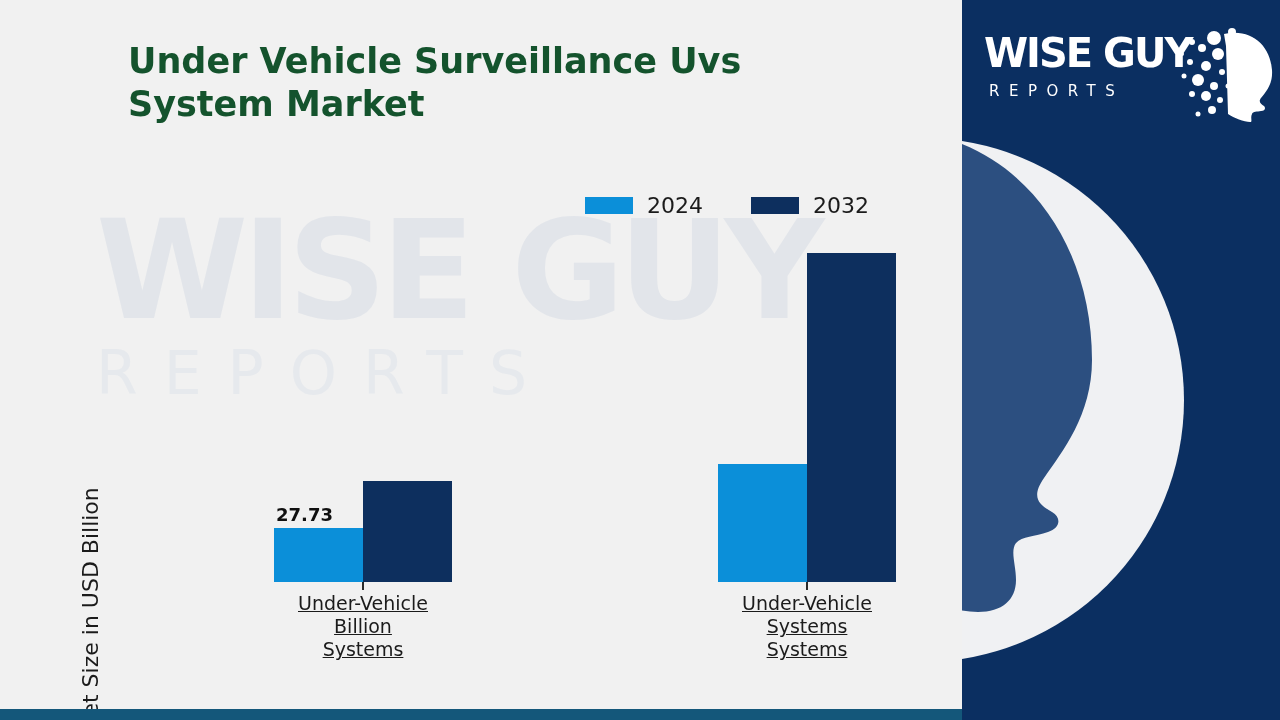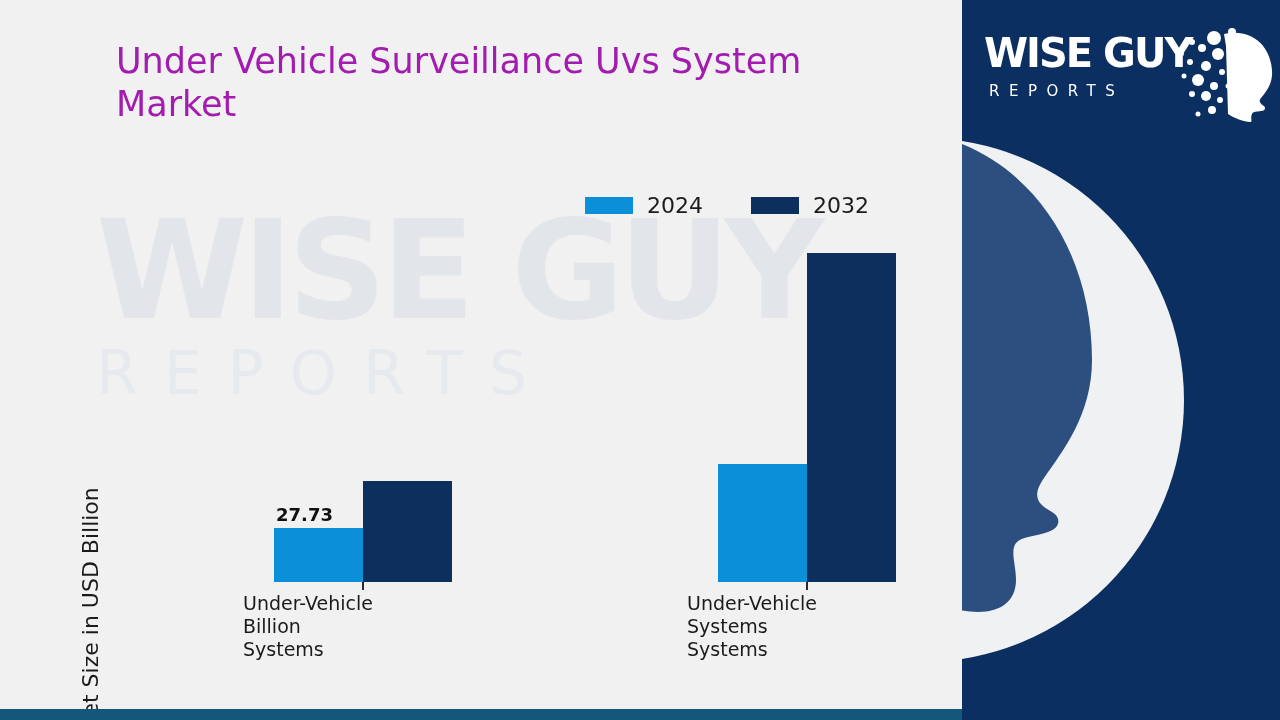--- a/index.html
+++ b/index.html
@@ -44,26 +44,26 @@
     letter-spacing: 26px;
     color: #e6e9ed;
     line-height: 1.1;
     margin-top: 4px;
     white-space: nowrap;
   }
 
   
   #title {
     position: absolute;
-    left: 116px;
+    left: 128px;
     top: 40px;
     width: 700px;
     font-size: 35px;
-    font-weight: 400;
-    color: #a21caf;
+    font-weight: 700;
+    color: #14532d;
     line-height: 1.22;
     z-index: 5;
     font-family: "DejaVu Sans", "Liberation Sans", sans-serif;
   }
 
   
   #legend {
     position: absolute;
     left: 585px;
     top: 193px;
@@ -116,24 +116,26 @@
     font-family: "DejaVu Sans", "Liberation Sans", sans-serif;
   }
   .axis-tick {
     position: absolute;
     width: 2px;
     height: 8px;
     background: #2a2a2a;
   }
   .cat-label {
     position: absolute;
+    text-align: center;
     font-size: 19px;
     line-height: 1.22;
     color: #1b1b1b;
     font-family: "DejaVu Sans", "Liberation Sans", sans-serif;
+    text-decoration: underline;
   }
 
   
   #bottom-strip {
     position: absolute;
     left: 0;
     bottom: 0;
     width: 962px;
     height: 11px;
     background: #14577a;

